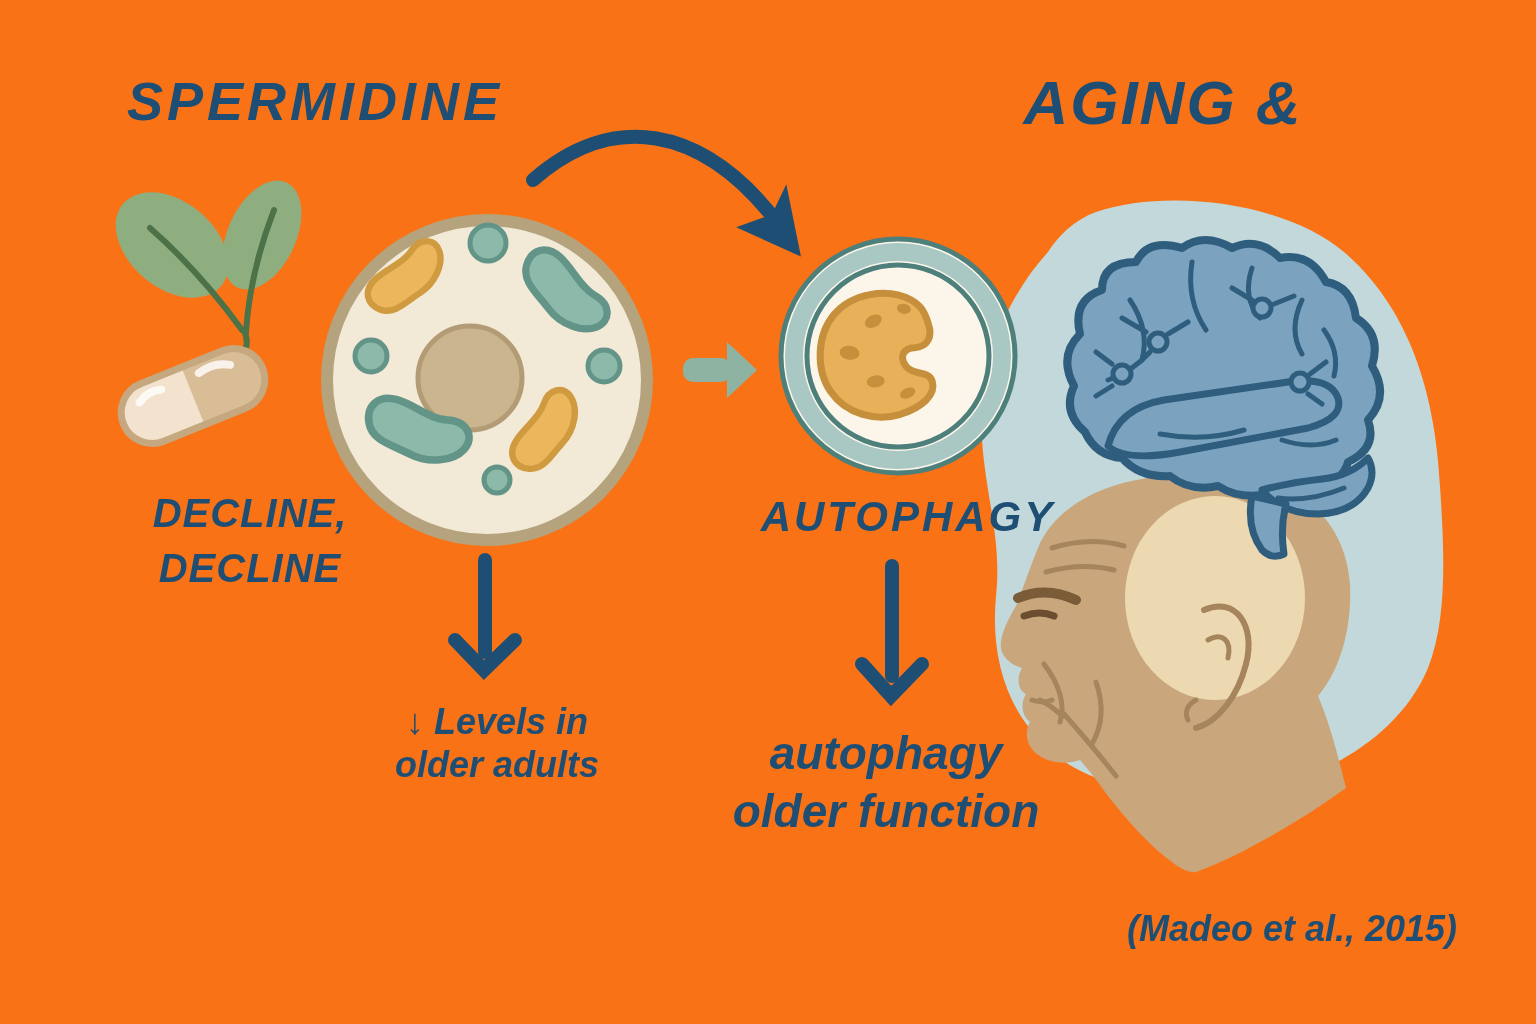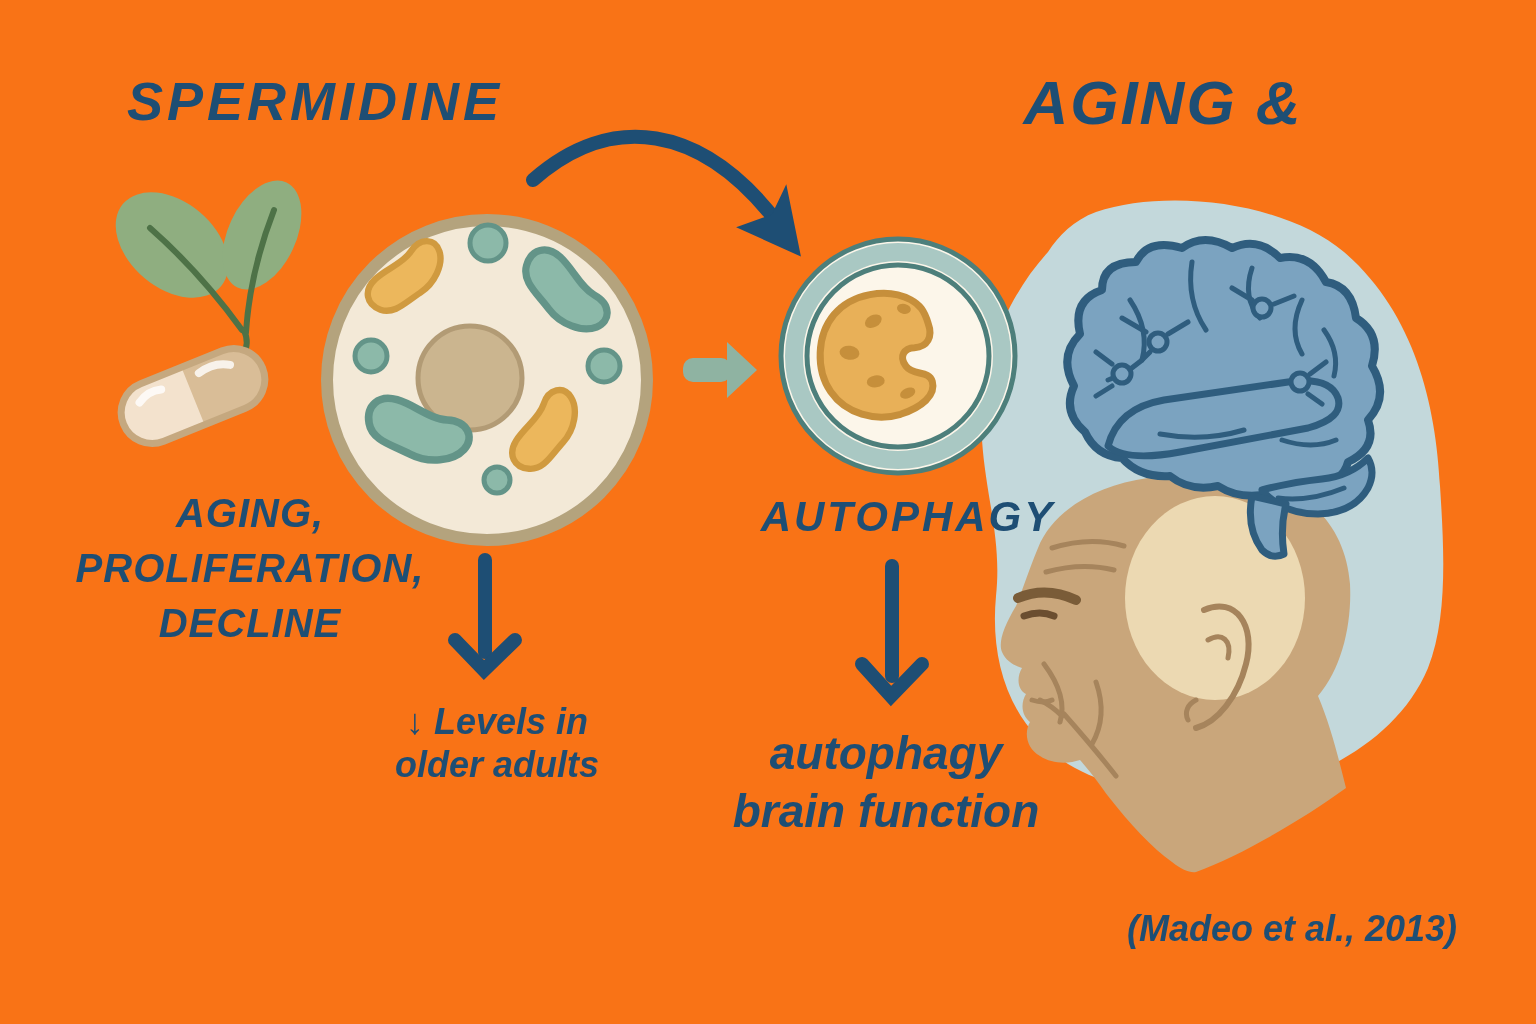--- a/index.html
+++ b/index.html
@@ -211,32 +211,31 @@
     </g>
   </svg>
 
   <div class="txt title-left">SPERMIDINE</div>
 
   <div class="txt title-right">
     <div>AGING &amp;</div>
   </div>
 
   <div class="txt growth">
-    <div>AGING,</div>
-    <div>PROLIFERATION,</div>
+    <div>DECLINE,</div>
     <div>DECLINE</div>
   </div>
 
   <div class="txt levels">
     <div>↓ Levels in</div>
     <div>older adults</div>
   </div>
 
   <div class="txt autophagy">AUTOPHAGY</div>
 
   <div class="txt boosting">
     <div>autophagy</div>
-    <div>brain function</div>
-  </div>
-
-  <div class="txt citation">(Madeo et al., 2013)</div>
+    <div>older function</div>
+  </div>
+
+  <div class="txt citation">(Madeo et al., 2015)</div>
 
 </div>
 
 </body></html>

